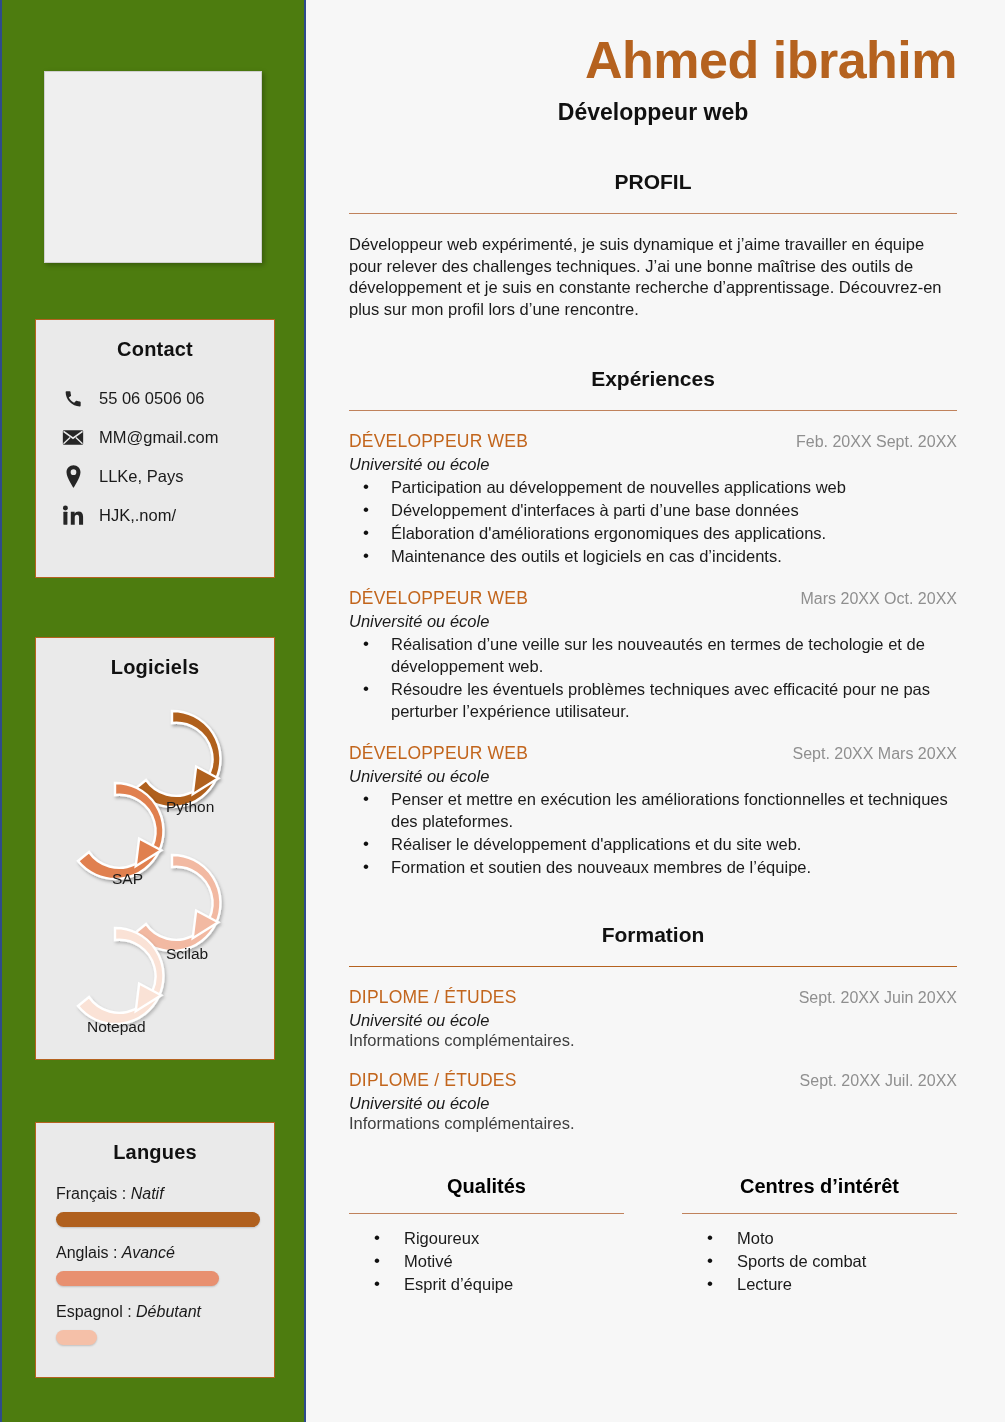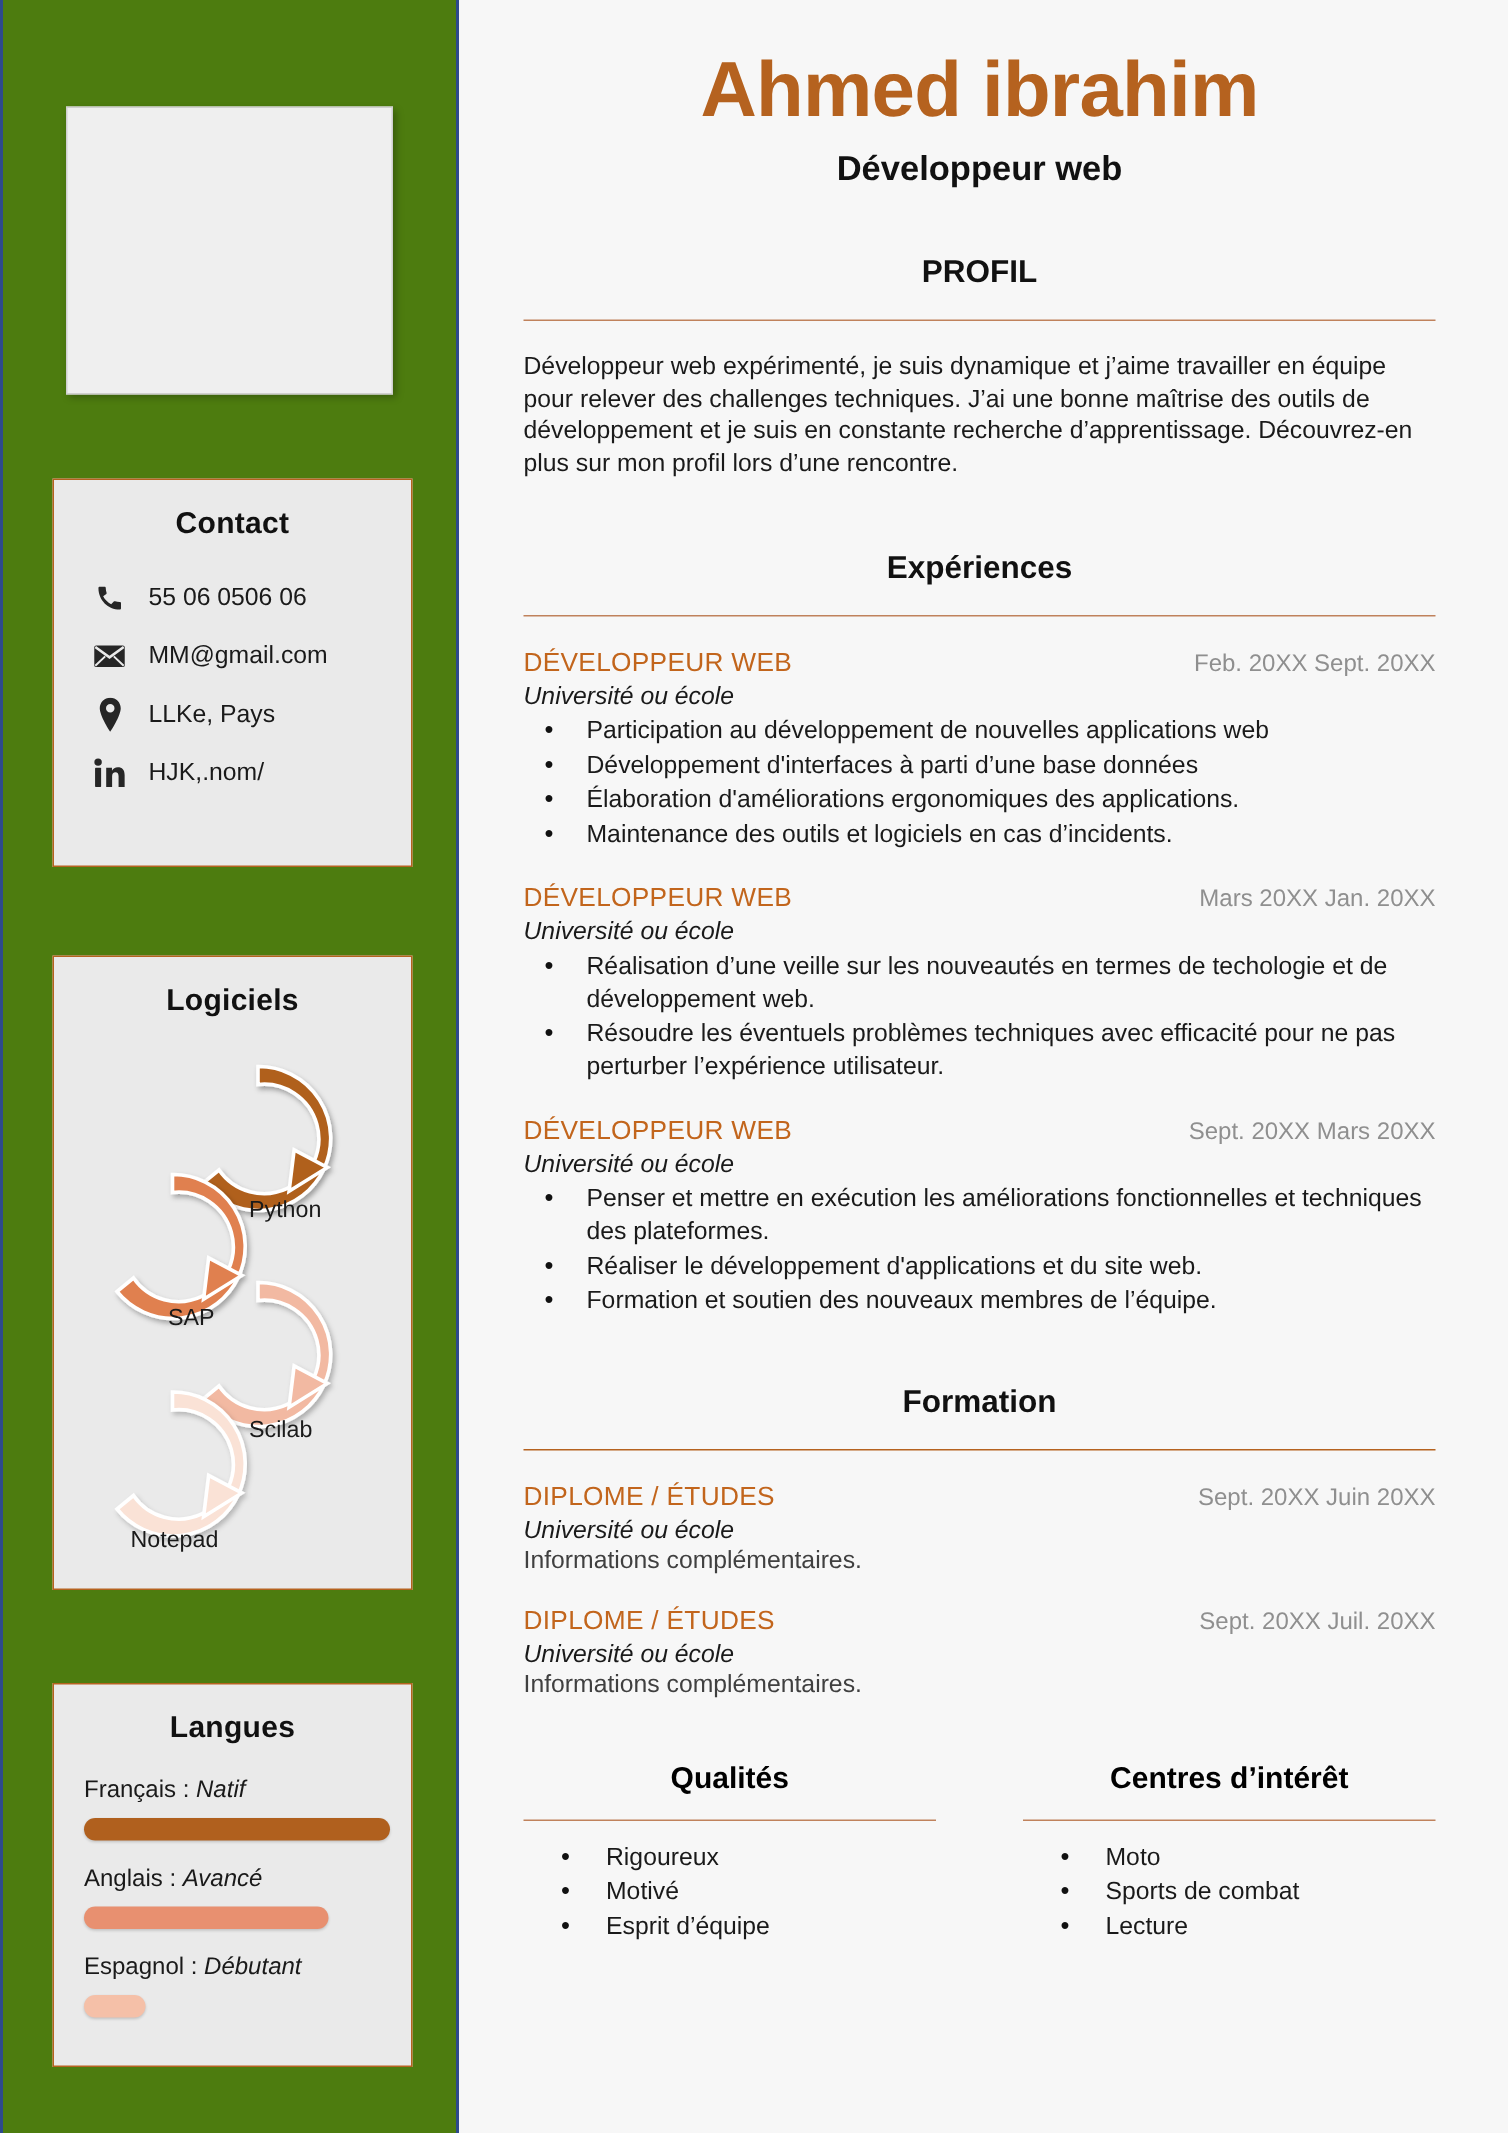--- a/index.html
+++ b/index.html
@@ -134,21 +134,21 @@
   
   #main {
     flex: 1 1 auto;
     height: 1422px;
     background: #f7f7f7;
     padding: 0 48px 0 43px;
     position: relative;
   }
 
   #name {
-    text-align: center;
+    text-align: right;
     font-size: 52px;
     font-weight: bold;
     color: #b5621f;
     margin-top: 33px;
     letter-spacing: -0.5px;
     line-height: 1.05;
   }
   #job-title {
     text-align: center;
     font-size: 23px;
@@ -440,21 +440,21 @@
         <li>Participation au développement de nouvelles applications web</li>
         <li>Développement d'interfaces à parti d’une base données</li>
         <li>Élaboration d'améliorations ergonomiques des applications.</li>
         <li>Maintenance des outils et logiciels en cas d’incidents.</li>
       </ul>
     </div>
 
     <div class="entry">
       <div class="entry-top">
         <span class="entry-role">DÉVELOPPEUR WEB</span>
-        <span class="entry-dates">Mars 20XX Jan. 20XX</span>
+        <span class="entry-dates">Mars 20XX Oct. 20XX</span>
       </div>
       <div class="entry-org">Université ou école</div>
       <ul class="bullets">
         <li>Réalisation d’une veille sur les nouveautés en termes de techologie et de développement web.</li>
         <li>Résoudre les éventuels problèmes techniques avec efficacité pour ne pas perturber l’expérience utilisateur.</li>
       </ul>
     </div>
 
     <div class="entry">
       <div class="entry-top">

